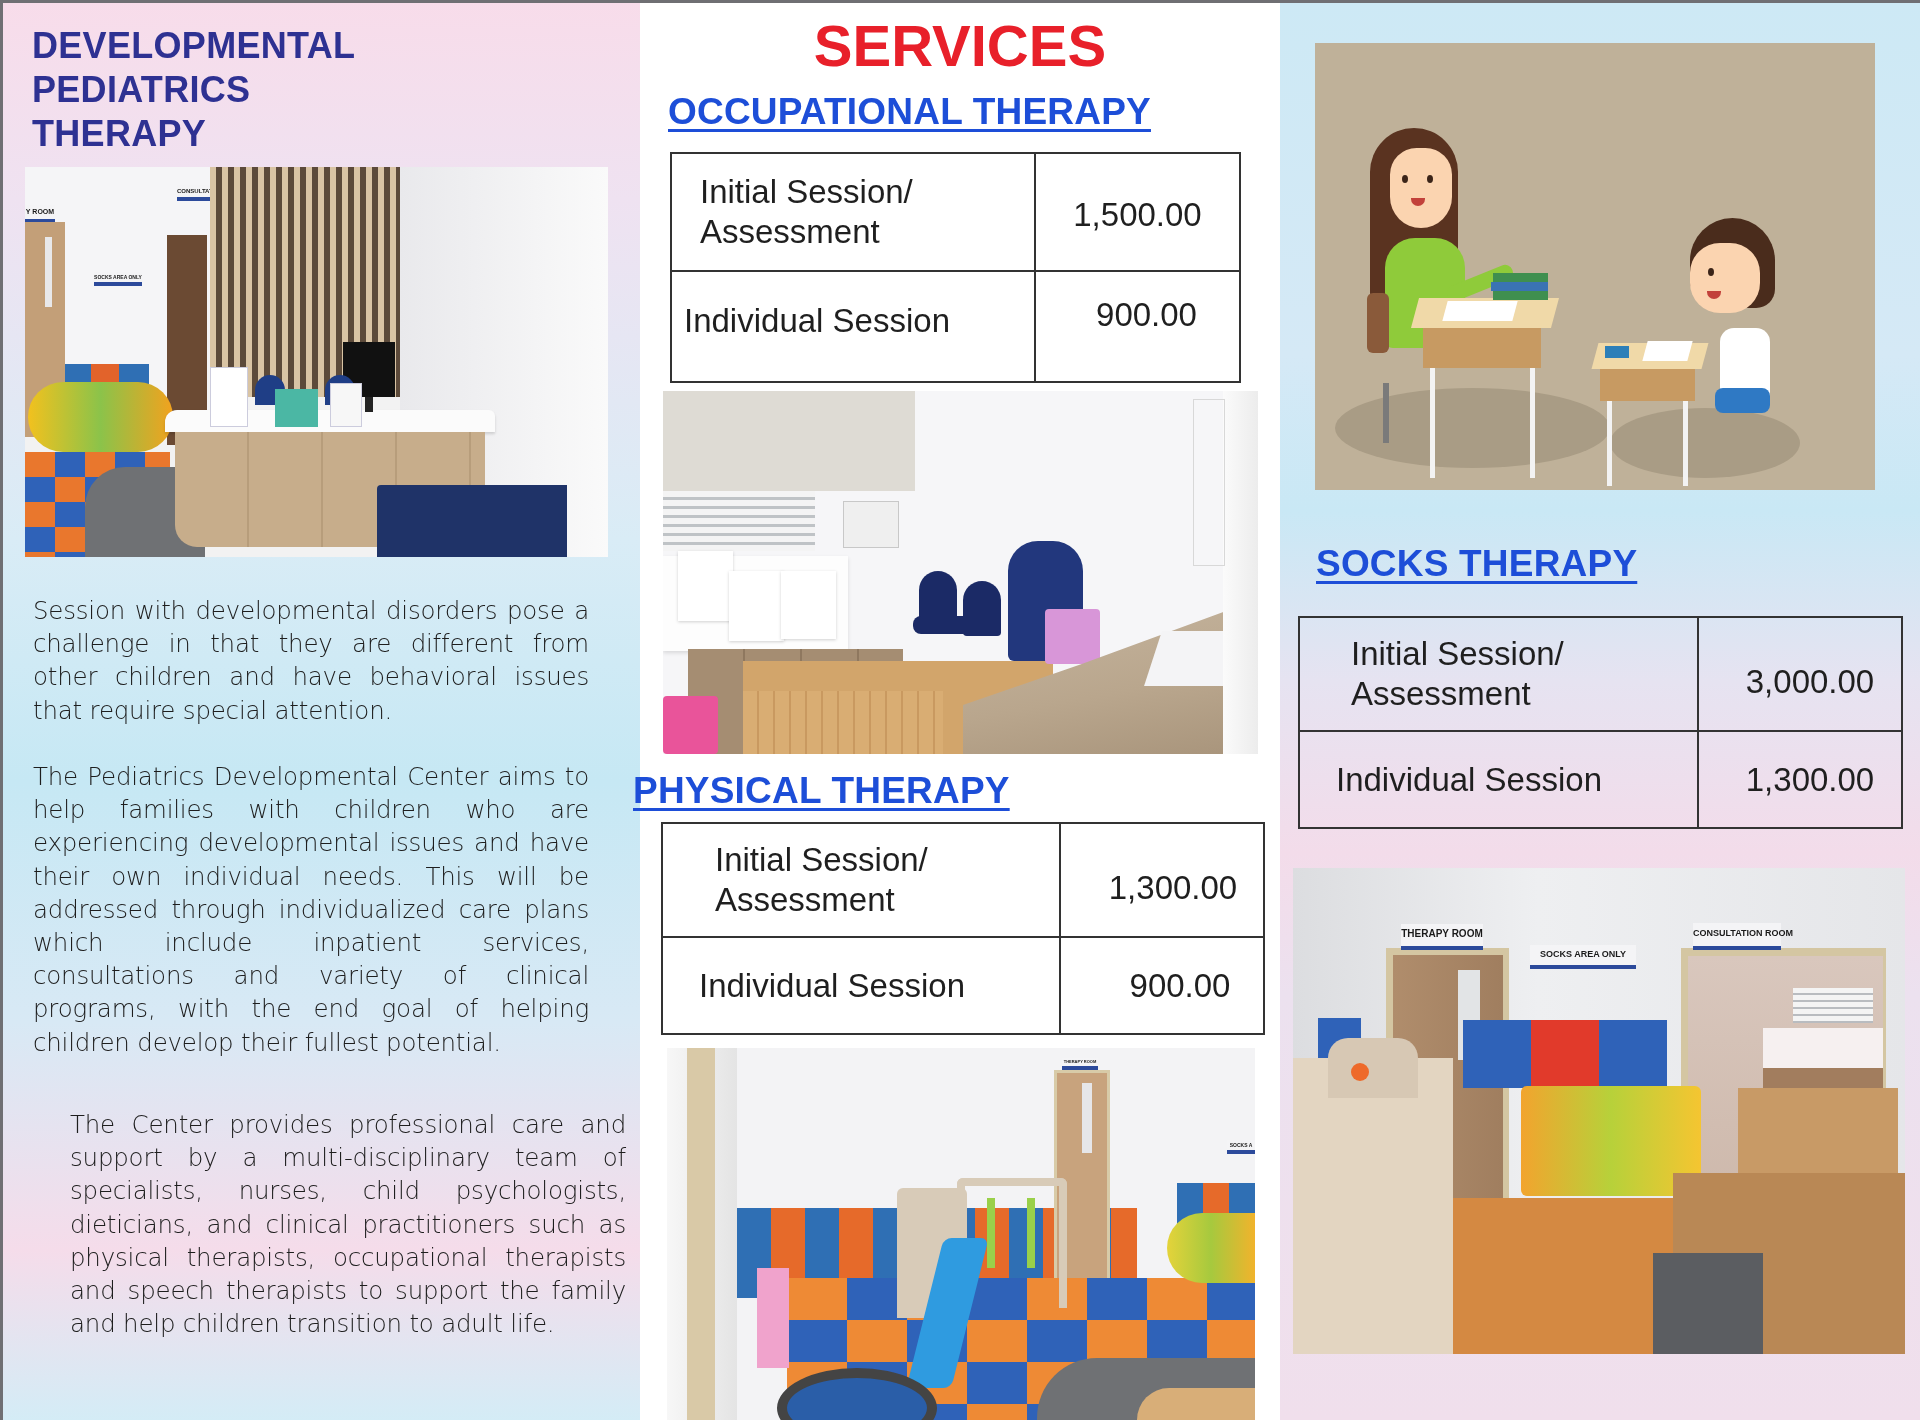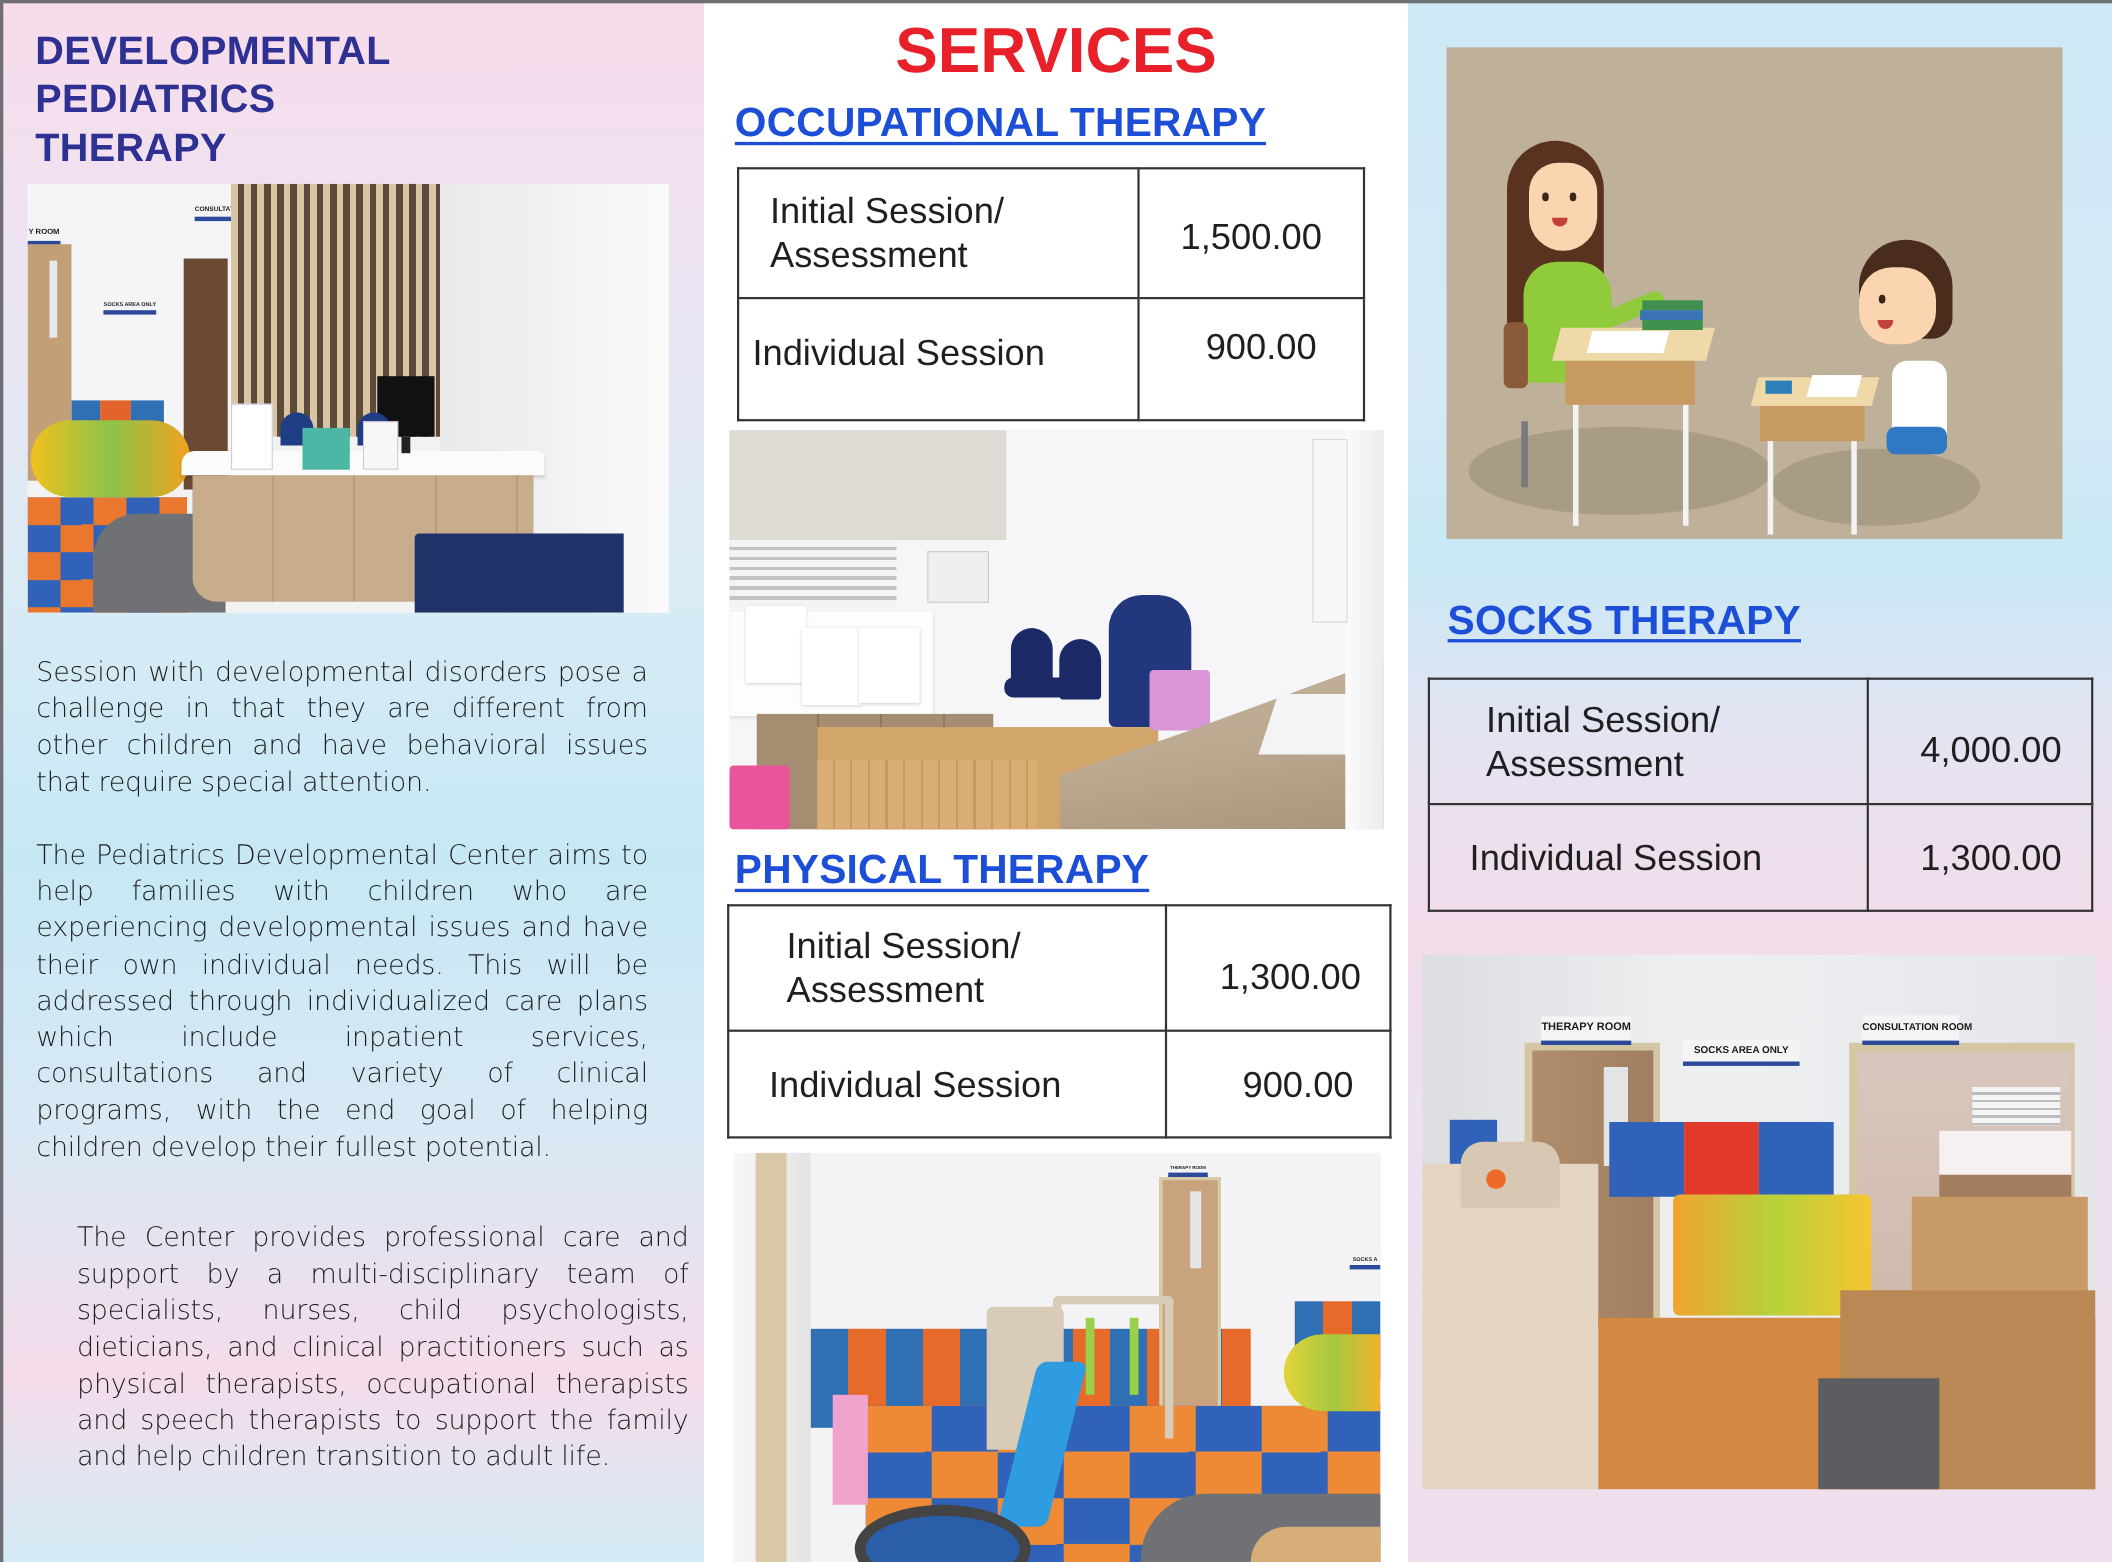--- a/index.html
+++ b/index.html
@@ -171,21 +171,21 @@
 
   <div style="position:absolute; left:300px; top:200px; width:295px; height:163px; background:linear-gradient(170deg,#c7b7a1 0%, #b9a68d 60%, #a8947b 100%); clip-path:polygon(40% 45%,100% 5%,100% 100%,0 100%,0 70%);"></div>
   <div style="position:absolute; left:490px; top:240px; width:95px; height:55px; background:#f4f4f6; transform:skewX(-18deg);"></div>
 
   <div style="position:absolute; left:0; top:305px; width:55px; height:58px; background:#e9549a; border-radius:4px;"></div>
 
   <div style="position:absolute; left:560px; top:0; width:35px; height:363px; background:linear-gradient(90deg,#fbfbfb,#ececec);"></div>
   <div style="position:absolute; left:530px; top:8px; width:30px; height:165px; border:1px solid #d8d8d8;"></div>
 </div>
 
-<h3 class="section-heading" style="left:668px; top:770px;">PHYSICAL THERAPY</h3>
+<h3 class="section-heading" style="left:633px; top:770px;">PHYSICAL THERAPY</h3>
 
 <table class="price" style="left:661px; top:822px; width:604px; height:213px;">
   <tbody>
       <tr style="height:114px;">
     <td class="label" style="width:344px; padding-left:52px;">
       <div>Initial Session/</div>
       <div>Assessment</div>
     </td>
     <td class="value" style="padding-top:16px; padding-left:22px;">1,300.00</td>
   </tr>
@@ -274,21 +274,21 @@
 
 <h3 class="section-heading" style="left:1316px; top:543px;">SOCKS THERAPY</h3>
 
 <table class="price" style="left:1298px; top:616px; width:605px; height:213px;">
   <tbody>
       <tr style="height:114px;">
     <td class="label" style="width:346px; padding-left:51px;">
       <div>Initial Session/</div>
       <div>Assessment</div>
     </td>
-    <td class="value" style="padding-top:16px; padding-left:20px;">4,000.00</td>
+    <td class="value" style="padding-top:16px; padding-left:20px;">3,000.00</td>
   </tr>
   <tr>
     <td class="label" style="padding-left:36px;">Individual Session</td>
     <td class="value" style="padding-left:20px;">1,300.00</td>
   </tr>
 </tbody>
   </table>
 
 <div class="photo" style="left:1293px; top:868px; width:612px; height:486px; background:#e6e7ea;">
 

